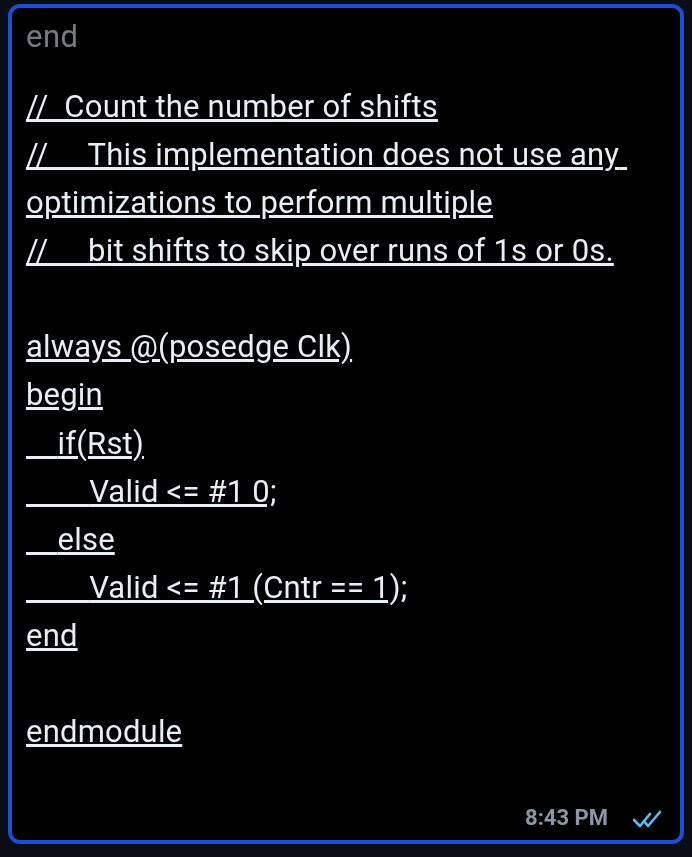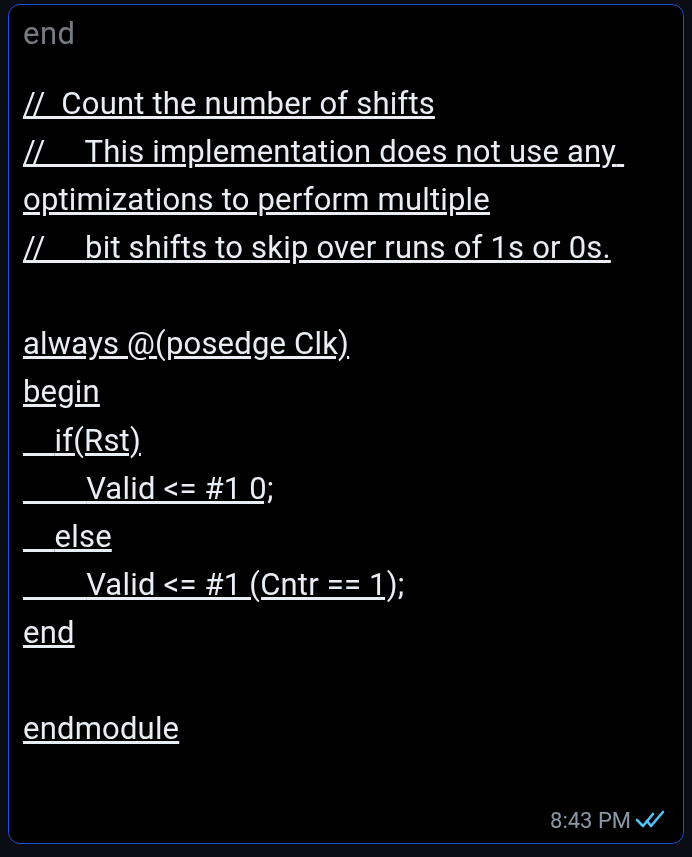--- a/index.html
+++ b/index.html
@@ -10,21 +10,21 @@
     body {
       background: #0a0e14;
       width: 692px;
       height: 857px;
       font-family: -apple-system, BlinkMacSystemFont, "Segoe UI", Roboto, Helvetica, Arial, sans-serif;
       overflow: hidden;
       position: relative;
     }
     .chat-bubble {
       background: #000000;
-      border: 1px solid #1d4ed8;
+      border: 4px solid #1d4ed8;
       border-radius: 12px;
       margin: 4px 8px;
       padding: 10px 14px 24px 14px;
       position: relative;
       min-height: 840px;
     }
     .truncated-top {
       color: #d8e0e8;
       font-size: 31px;
       line-height: 1.2;
@@ -39,22 +39,23 @@
       white-space: pre-wrap;
       font-family: -apple-system, BlinkMacSystemFont, "Segoe UI", Roboto, Helvetica, Arial, sans-serif;
       letter-spacing: 0.2px;
       text-decoration: underline;
     }
     .meta-row {
       position: absolute;
       bottom: 10px;
       right: 18px;
       display: flex;
-      align-items: flex-start;
-      gap: 4px;
+      align-items: flex-end;
+      gap: 24px;
+      font-weight: bold;
     }
     .timestamp {
       color: #8a97a6;
       font-size: 22px;
     }
     .ticks {
       display: inline-flex;
       align-items: center;
     }
     .ticks svg {

